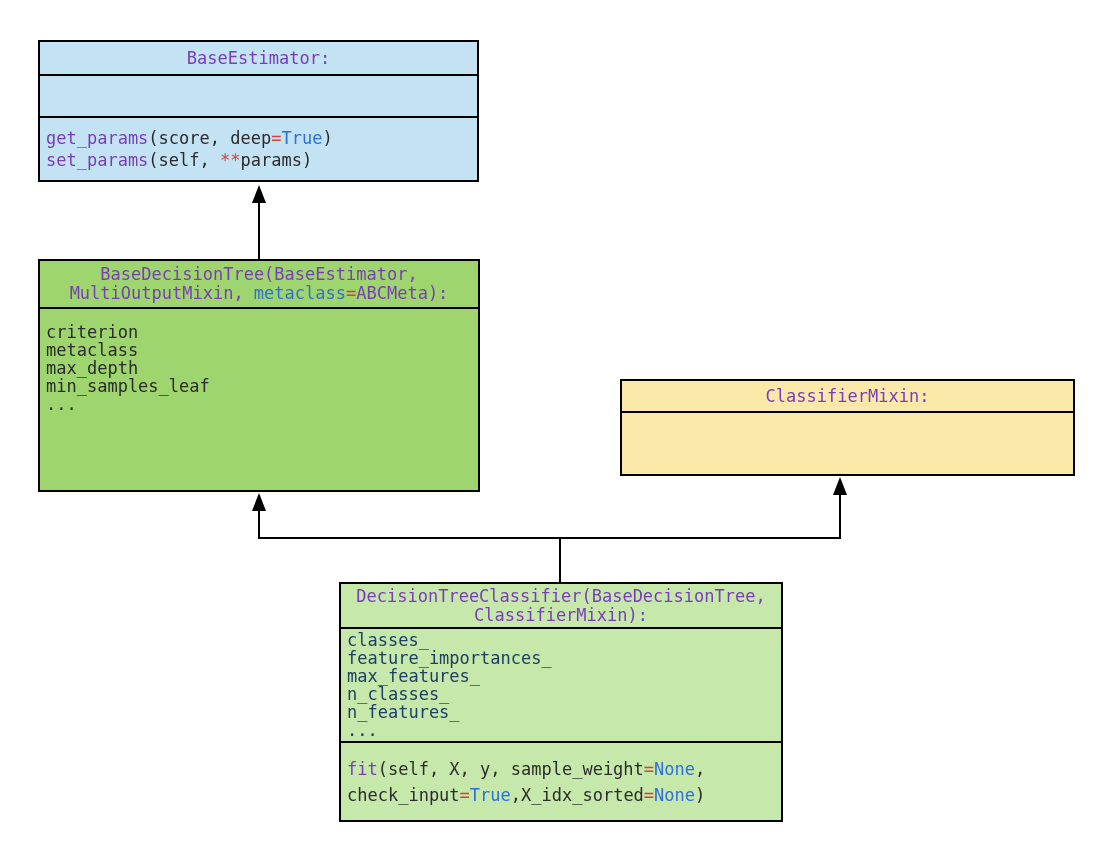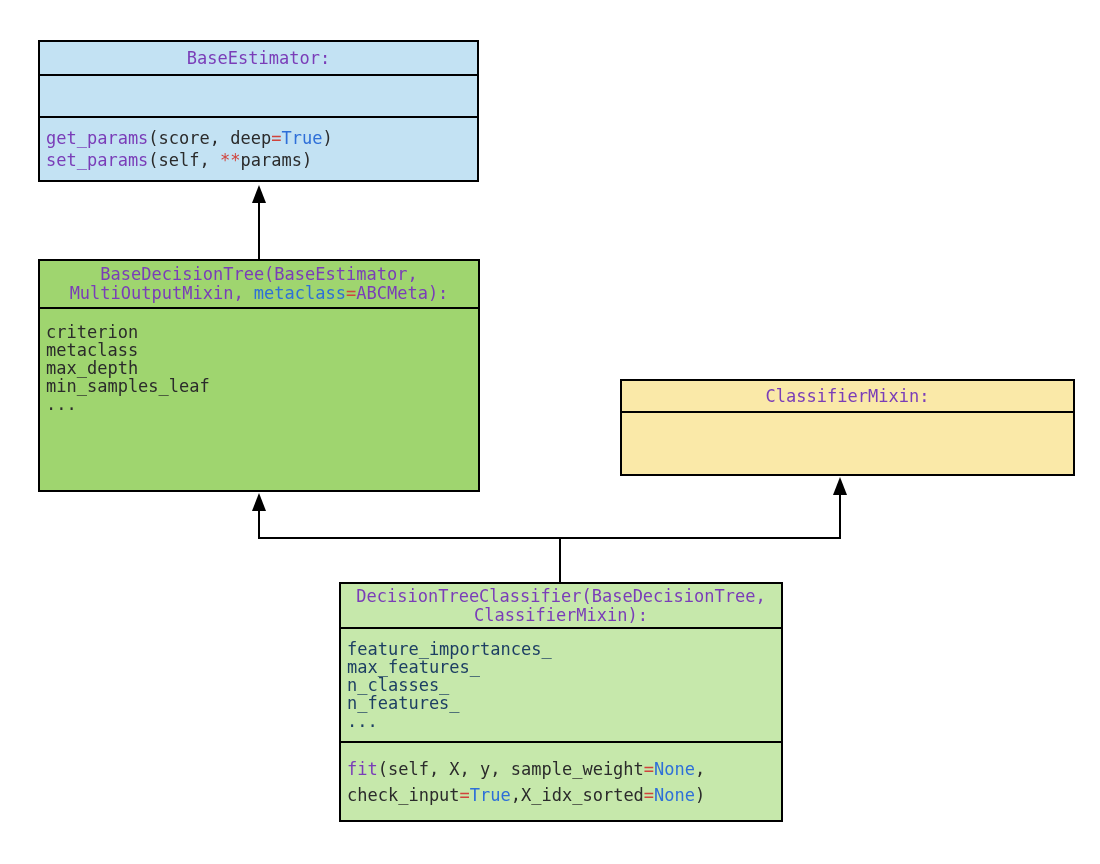--- a/index.html
+++ b/index.html
@@ -77,20 +77,21 @@
       </div>
     <div class="compartment" style="height:31px;flex:0 0 31px;"></div>
   </div>
 
   <div class="uml-box lightgreen" style="left:339px;top:582px;width:444px;height:240px;">
     <div class="compartment title" style="height:43px;flex:0 0 43px;">
         <div class="line"><span class="tok tok-purple">DecisionTreeClassifier(BaseDecisionTree,</span></div>
         <div class="line"><span class="tok tok-purple">ClassifierMixin):</span></div>
       </div>
     <div class="compartment" style="height:114px;flex:0 0 114px;">
+        <div class="line"><span class="tok tok-navy">classes_</span></div>
         <div class="line"><span class="tok tok-navy">feature_importances_</span></div>
         <div class="line"><span class="tok tok-navy">max_features_</span></div>
         <div class="line"><span class="tok tok-navy">n_classes_</span></div>
         <div class="line"><span class="tok tok-navy">n_features_</span></div>
         <div class="line"><span class="tok tok-navy">...</span></div>
       </div>
     <div class="compartment lh26" style="flex:1 1 auto;">
         <div class="line"><span class="tok tok-purple">fit</span><span class="tok tok-dark">(self, X, y, sample_weight</span><span class="tok tok-red">=</span><span class="tok tok-blue">None</span><span class="tok tok-dark">,</span></div>
         <div class="line"><span class="tok tok-dark">check_input</span><span class="tok tok-red">=</span><span class="tok tok-blue">True</span><span class="tok tok-dark">,X_idx_sorted</span><span class="tok tok-red">=</span><span class="tok tok-blue">None</span><span class="tok tok-dark">)</span></div>
       </div>

